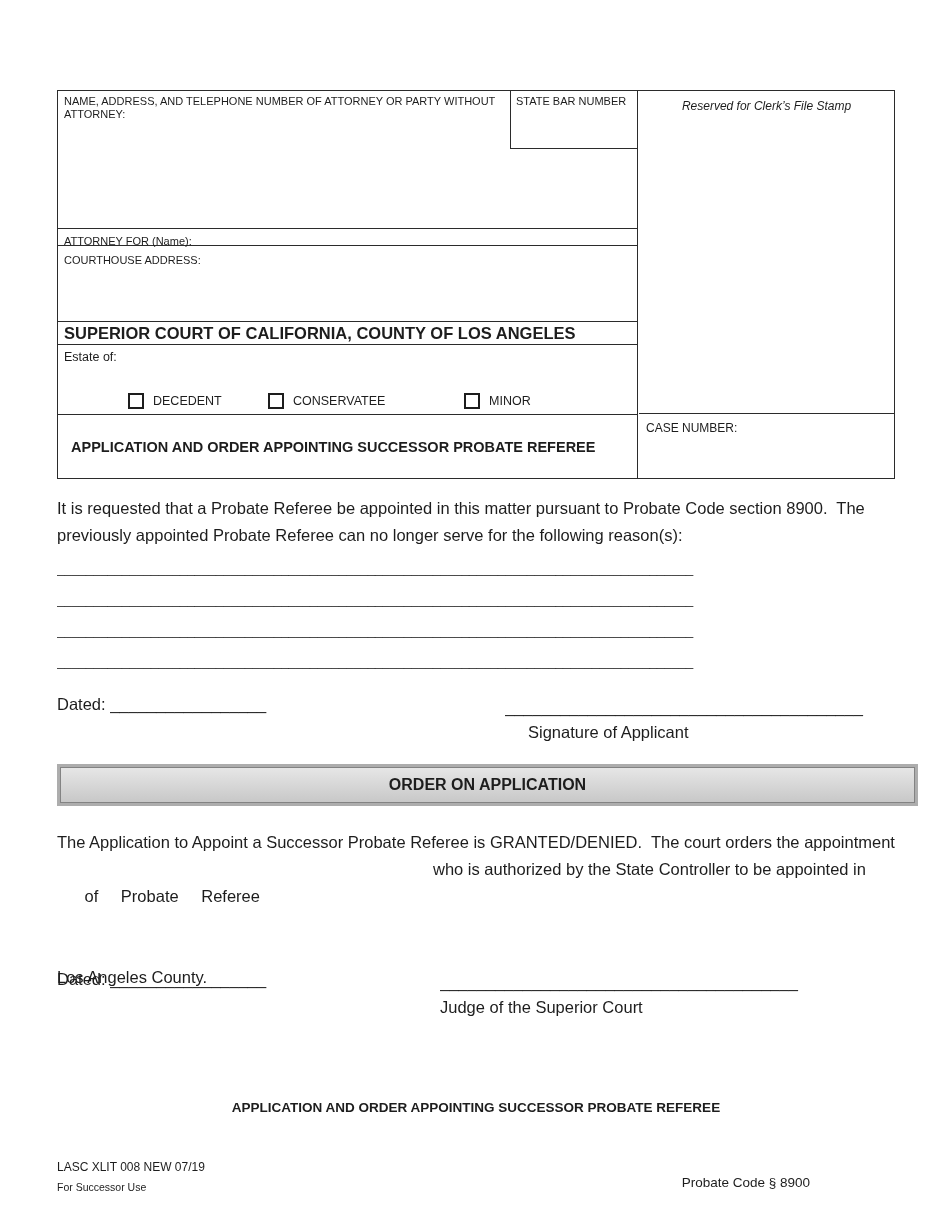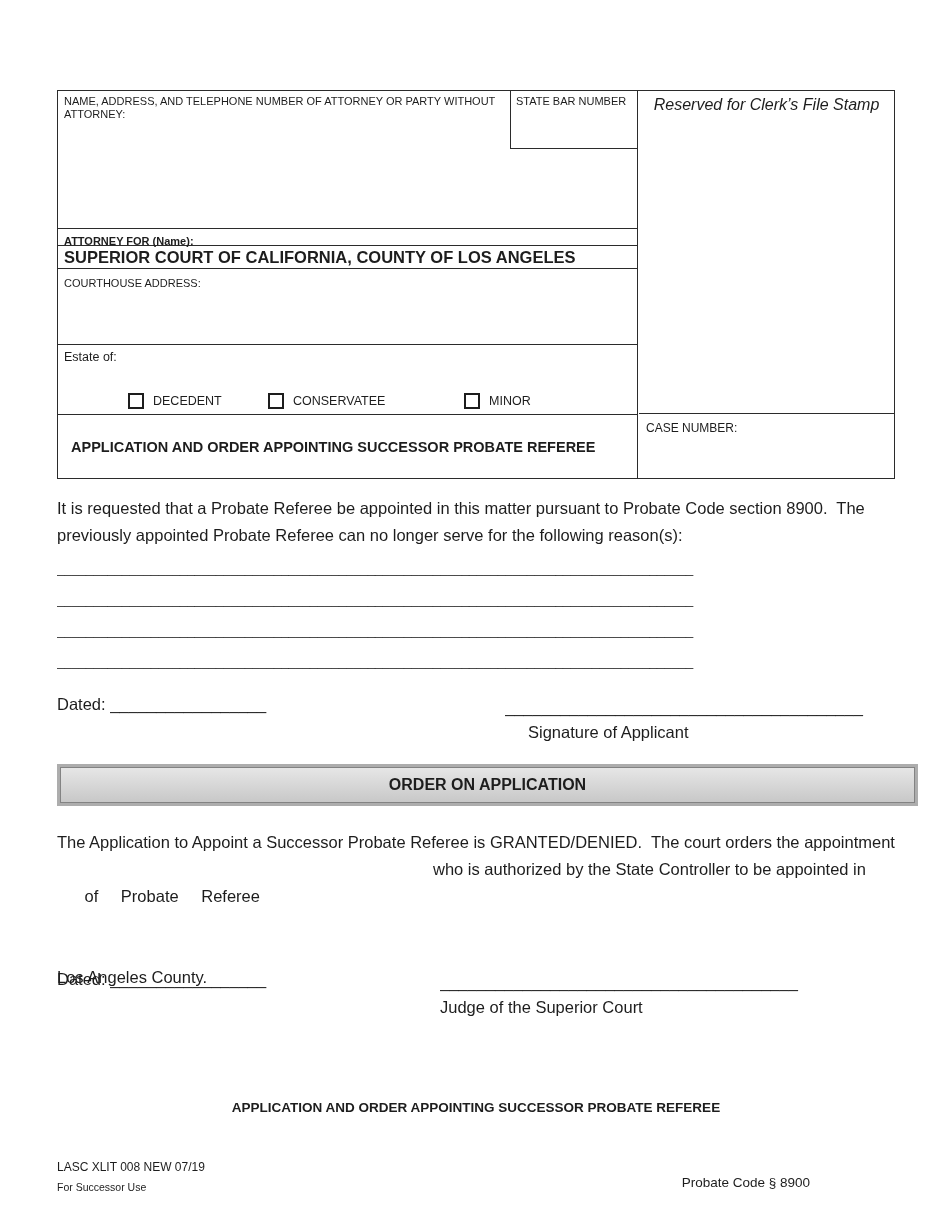--- a/index.html
+++ b/index.html
@@ -9,31 +9,31 @@
   }
   
   .caption-table { position:absolute; left:57px; top:90px; width:836px; height:387px; border:1px solid #2b2b2b; box-sizing:content-box; }
   .left-col  { position:absolute; left:0; top:0; width:580px; height:387px; border-right:1px solid #2b2b2b; box-sizing:border-box; }
   .right-col { position:absolute; left:581px; top:0; width:255px; height:387px; }
   .row { box-sizing:border-box; }
   .small-label { font-size:11px; line-height:13px; letter-spacing:0; }
   .r-attorney { position:relative; height:138px; border-bottom:1px solid #2b2b2b; padding:4px 6px; }
   .r-attorney .small-label { display:block; width:440px; }
   .statebar-box { position:absolute; top:0; right:-1px; width:128px; height:58px; border-left:1px solid #2b2b2b; border-bottom:1px solid #2b2b2b; box-sizing:border-box; padding:4px 5px; }
-  .r-attorney-for { height:17px; border-bottom:1px solid #2b2b2b; padding:2px 6px 0;font-weight:bold; }
+  .r-attorney-for { height:17px; border-bottom:1px solid #2b2b2b; padding:2px 6px 0; }
   .r-court { height:23px; border-bottom:1px solid #2b2b2b; padding:2px 6px 0; font-weight:bold; font-size:16.5px; white-space:pre; }
   .r-courthouse { height:76px; border-bottom:1px solid #2b2b2b; padding:4px 6px; }
   .r-estate { position:relative; height:70px; border-bottom:1px solid #2b2b2b; padding:5px 6px; font-size:12.5px; }
   .cb { position:absolute; bottom:5px; display:flex; align-items:center; }
   .cb .box { width:12px; height:12px; border:2px solid #1d1d1d; background:#fff; }
   .cb .cb-label { margin-left:9px; font-size:12.5px; white-space:pre; }
   .cb1 { left:70px; } .cb2 { left:210px; } .cb3 { left:396px;margin-left:10px; }
   .r-title { height:63px; display:flex; align-items:center; padding-left:13px; font-weight:bold; font-size:14.5px; white-space:pre; }
   .stamp-cell { height:323px; border-bottom:1px solid #2b2b2b; box-sizing:border-box; text-align:center; padding-top:5px; }
-  .stamp-cell span { font-size:16px; font-style:italic;margin-top:25px; }
+  .stamp-cell span { font-size:12px; font-style:italic;margin-top:25px; }
   .case-cell { height:64px; box-sizing:border-box; padding:4px 7px; }
   .case-cell span { font-size:12px; }
   
   .p-request { position:absolute; left:57px; top:495px; font-size:16.5px; line-height:27px; }
   .line { white-space:pre; }
   .reason-lines { position:absolute; left:57px; top:553px; width:830px; font-size:13px; line-height:31px; overflow:hidden; }
   .dated-1 { position:absolute; left:57px; top:695px; font-size:16.5px; white-space:pre; }
   .sig-block { position:absolute; left:505px; top:695px; width:375px; font-size:16.5px; line-height:25px; }
   .rule-line { white-space:pre; overflow:hidden; }
   .sig-caption { padding-left:23px; white-space:pre; }
@@ -62,24 +62,24 @@
     <div class="left-col">
       <div class="row r-attorney">
         <span class="small-label">NAME, ADDRESS, AND TELEPHONE NUMBER OF ATTORNEY OR PARTY WITHOUT ATTORNEY:</span>
         <div class="statebar-box">
           <span class="small-label">STATE BAR NUMBER</span>
         </div>
       </div>
       <div class="row r-attorney-for">
         <span class="small-label">ATTORNEY FOR (Name):</span>
       </div>
-      <div class="row r-court">SUPERIOR COURT OF CALIFORNIA, COUNTY OF LOS ANGELES</div>
       <div class="row r-courthouse">
         <span class="small-label">COURTHOUSE ADDRESS:</span>
       </div>
+      <div class="row r-court">SUPERIOR COURT OF CALIFORNIA, COUNTY OF LOS ANGELES</div>
       <div class="row r-estate">
         <span>Estate of:</span>
         <div class="cb cb1">
           <span class="box"></span>
           <span class="cb-label">DECEDENT</span>
         </div>
         <div class="cb cb2">
           <span class="box"></span>
           <span class="cb-label">CONSERVATEE</span>
         </div>

